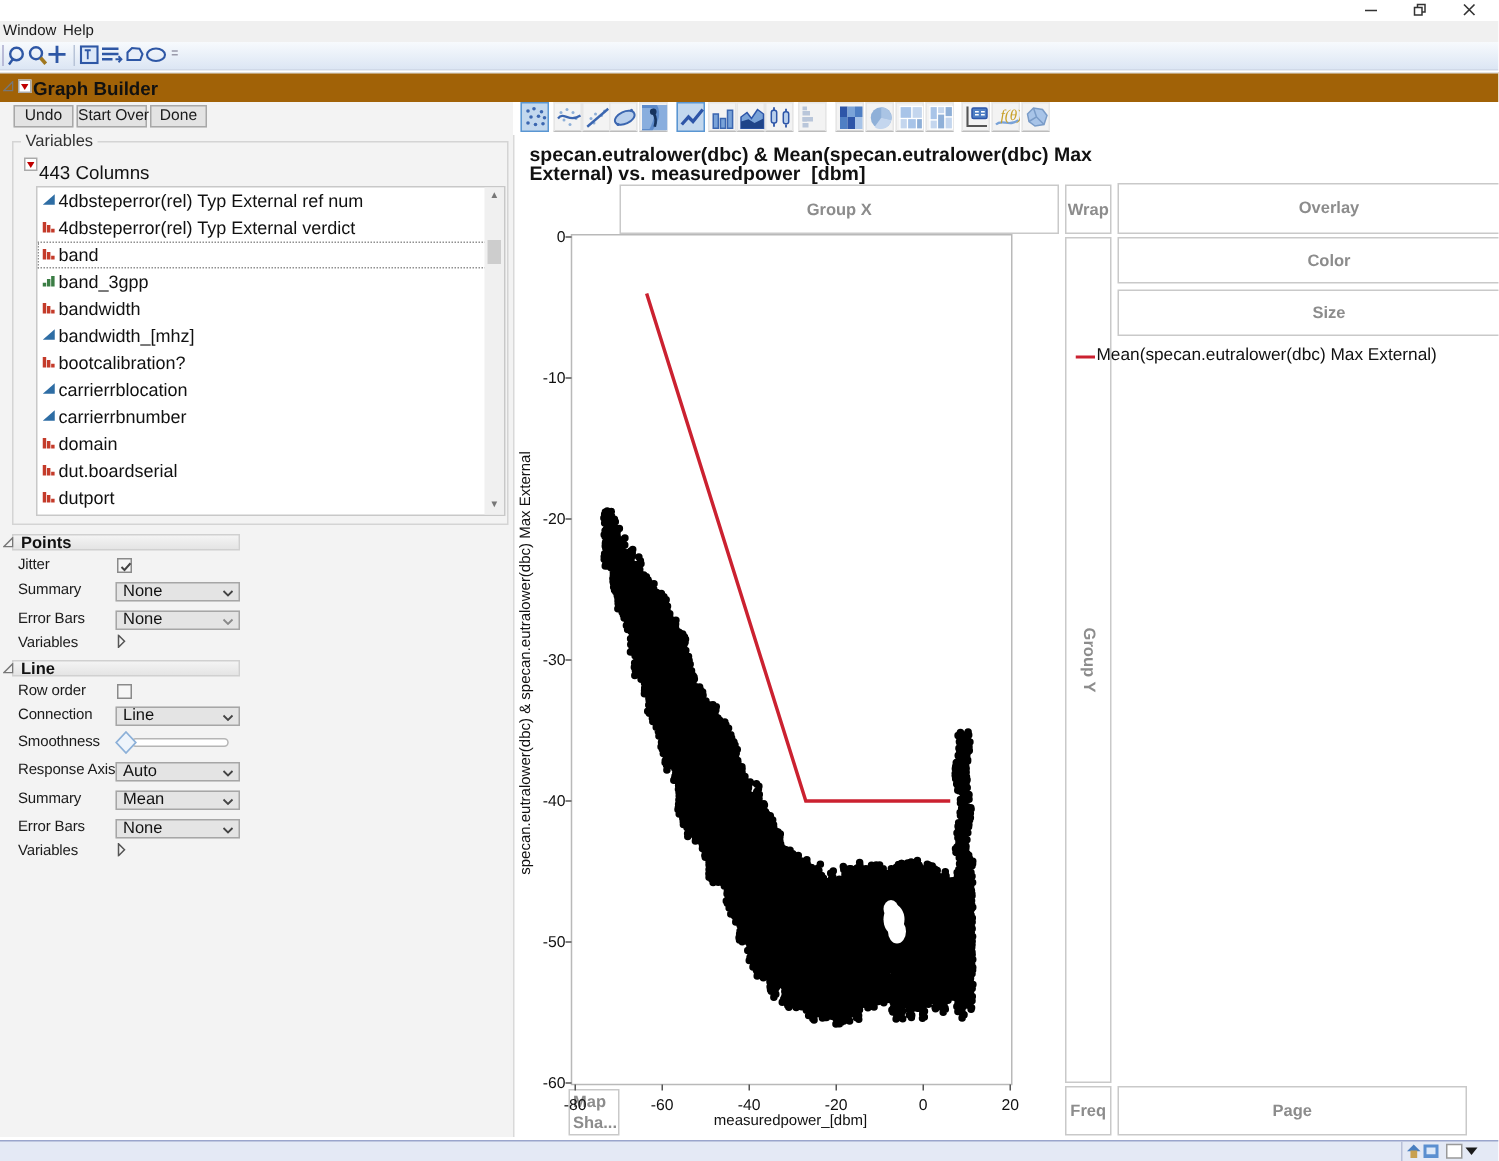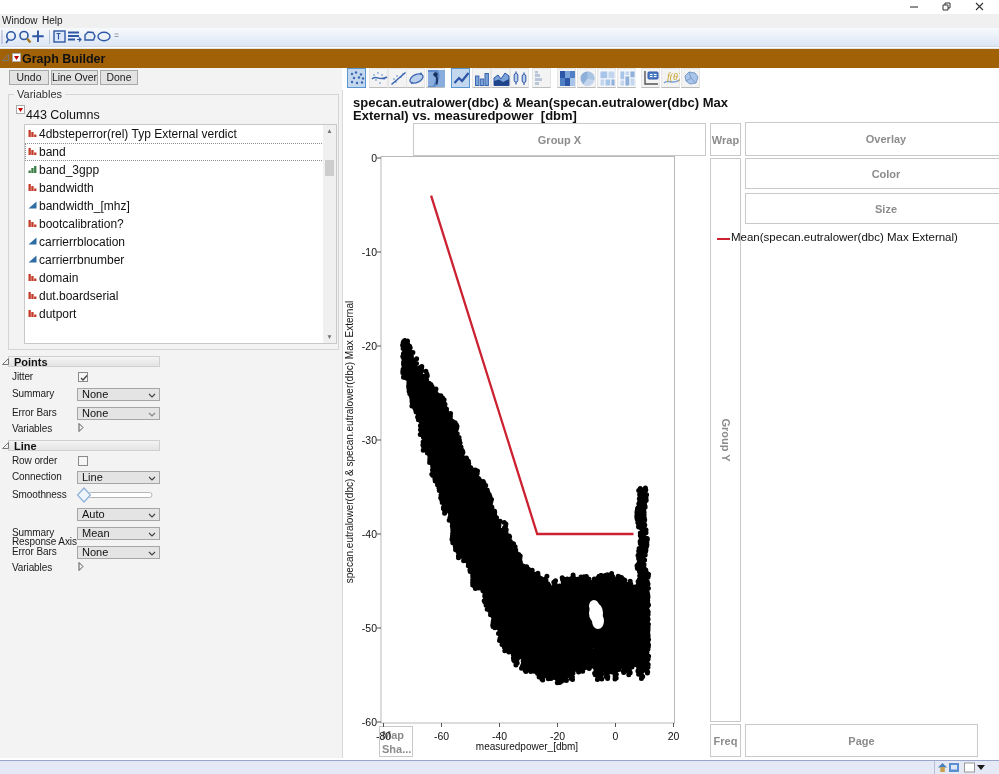--- a/index.html
+++ b/index.html
@@ -74,21 +74,21 @@
           <path d="M6.5 0.5 L6.5 6.5 L0.5 6.5 Z" fill="none" stroke="#777" stroke-width="1"></path>
         </svg></span>
  <span style="position:absolute;left:12px;top:4px;width:9px;height:9px;background:#fff;border:1px solid #aaa;">
         <svg style="position:absolute;left:1px;top:2px;" width="5" height="4" viewBox="0 0 5 4">
           <path d="M0 0 h5 l-2.5 4 Z" fill="#c00000"></path>
         </svg>
       </span>
  <b>Graph Builder</b>
 </div>
 <div class="btn" style="left:9px;width:40px;">Undo</div>
-<div class="btn" style="left:51px;width:47px;">Line Over</div>
+<div class="btn" style="left:51px;width:47px;">Start Over</div>
 <div class="btn" style="left:100px;width:38px;">Done</div>
 <div class="gicon" style="left:347px;background:#c3d8ee;border:1px solid #5a96d2;"><svg width="17" height="17" viewBox="0 0 17 17">
         <g fill="#3b66b0">
           <circle cx="3" cy="4" r="1.2"></circle>
           <circle cx="7" cy="2.5" r="1.2"></circle>
           <circle cx="12" cy="4.5" r="1.2"></circle>
           <circle cx="5" cy="8" r="1.2"></circle>
           <circle cx="10" cy="7.5" r="1.2"></circle>
           <circle cx="14" cy="8.5" r="1.2"></circle>
           <circle cx="3" cy="12" r="1.2"></circle>
@@ -215,20 +215,26 @@
 <div class="abs" id="varlabel">Variables</div>
 <span class="abs" style="left:16px;top:105px;width:9px;height:9px;background:#fff;border:1px solid #aaa;">
       <svg style="position:absolute;left:1px;top:2px;" width="5" height="4" viewBox="0 0 5 4">
         <path d="M0 0 h5 l-2.5 4 Z" fill="#c00000"></path>
       </svg>
     </span>
 <div class="abs" id="collabel">443 Columns</div>
 <div class="abs" id="listbox">
       <div class="vrow">
         <svg width="9" height="9" viewBox="0 0 9 9">
+          <path d="M0.5 7.5 L8.5 7.5 L8.5 0.5 Z" fill="#2e6da4"></path>
+        </svg>
+        <span>4dbsteperror(rel) Typ External ref num</span>
+      </div>
+      <div class="vrow">
+        <svg width="9" height="9" viewBox="0 0 9 9">
           <g fill="#c43b2a">
             <rect x="0.5" y="1" width="2.3" height="7"></rect>
             <rect x="3.3" y="3" width="2.3" height="5"></rect>
             <rect x="6.1" y="5.5" width="2.3" height="2.5"></rect>
           </g>
         </svg>
         <span>4dbsteperror(rel) Typ External verdict</span>
       </div>
       <div class="vrow sel">
         <svg width="9" height="9" viewBox="0 0 9 9">
@@ -372,21 +378,21 @@
       <span>Line</span>
       <svg width="8" height="5" viewBox="0 0 8 5">
         <path d="M1 1 L4 4 L7 1" fill="none" stroke="#444" stroke-width="1.2"></path>
       </svg>
     </div>
 <div class="plabel" style="top:489px;">Smoothness</div>
 <svg class="abs" style="left:76px;top:487px;" width="80" height="16" viewBox="0 0 80 16">
       <rect x="12" y="5.5" width="64" height="5" rx="2.5" fill="#fff" stroke="#b5b5b5"></rect>
       <path d="M8 1 L14.5 8 L8 15 L1.5 8 Z" fill="#eef4fb" stroke="#8cb0d8" stroke-width="1.2"></path>
     </svg>
-<div class="plabel" style="top:536px;">Response Axis</div>
+<div class="plabel" style="top:508px;">Response Axis</div>
 <div class="dd" style="left:77px;top:508px;">
       <span>Auto</span>
       <svg width="8" height="5" viewBox="0 0 8 5">
         <path d="M1 1 L4 4 L7 1" fill="none" stroke="#444" stroke-width="1.2"></path>
       </svg>
     </div>
 <div class="plabel" style="top:527px;">Summary</div>
 <div class="dd" style="left:77px;top:527px;">
       <span>Mean</span>
       <svg width="8" height="5" viewBox="0 0 8 5">

